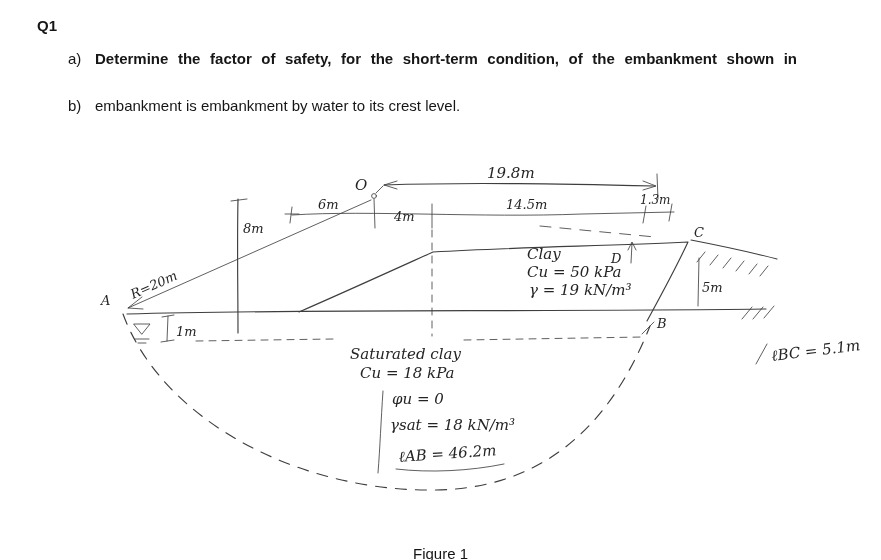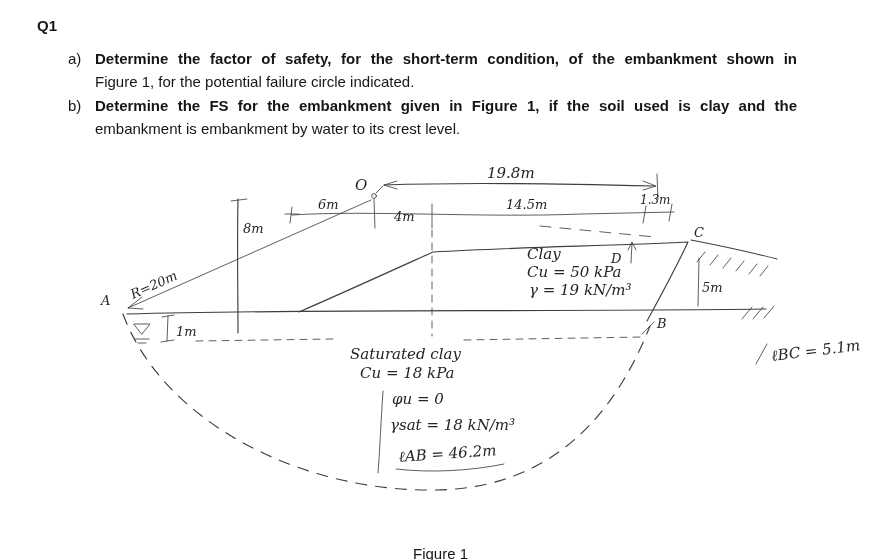--- a/index.html
+++ b/index.html
@@ -27,28 +27,26 @@
 <body>
 
 <div class="page">
 
   <div class="qnum">Q1</div>
 
   <div class="part part-a">
     <span class="plabel">a)</span>
     <div class="ptext">
       <div class="jline">Determine the factor of safety, for the short-term condition, of the embankment shown in</div>
-      <div>Figure 1, for the potential failure circle indicated.</div>
     </div>
   </div>
 
   <div class="part part-b">
     <span class="plabel">b)</span>
     <div class="ptext">
-      <div class="jline">Determine the FS for the embankment given in Figure 1, if the soil used is clay and the</div>
       <div>embankment is embankment by water to its crest level.</div>
     </div>
   </div>
 
   <svg class="figure-svg" width="881" height="362" viewBox="0 150 881 362" xmlns="http://www.w3.org/2000/svg">
 
     <g>
       <path class="hd" d="M384 185 C470 182 565 184 655 186"></path>
       <path class="hd thin" d="M397 181 L384 185 L397 189"></path>
       <path class="hd thin" d="M643 181 L656 186 L643 190"></path>

